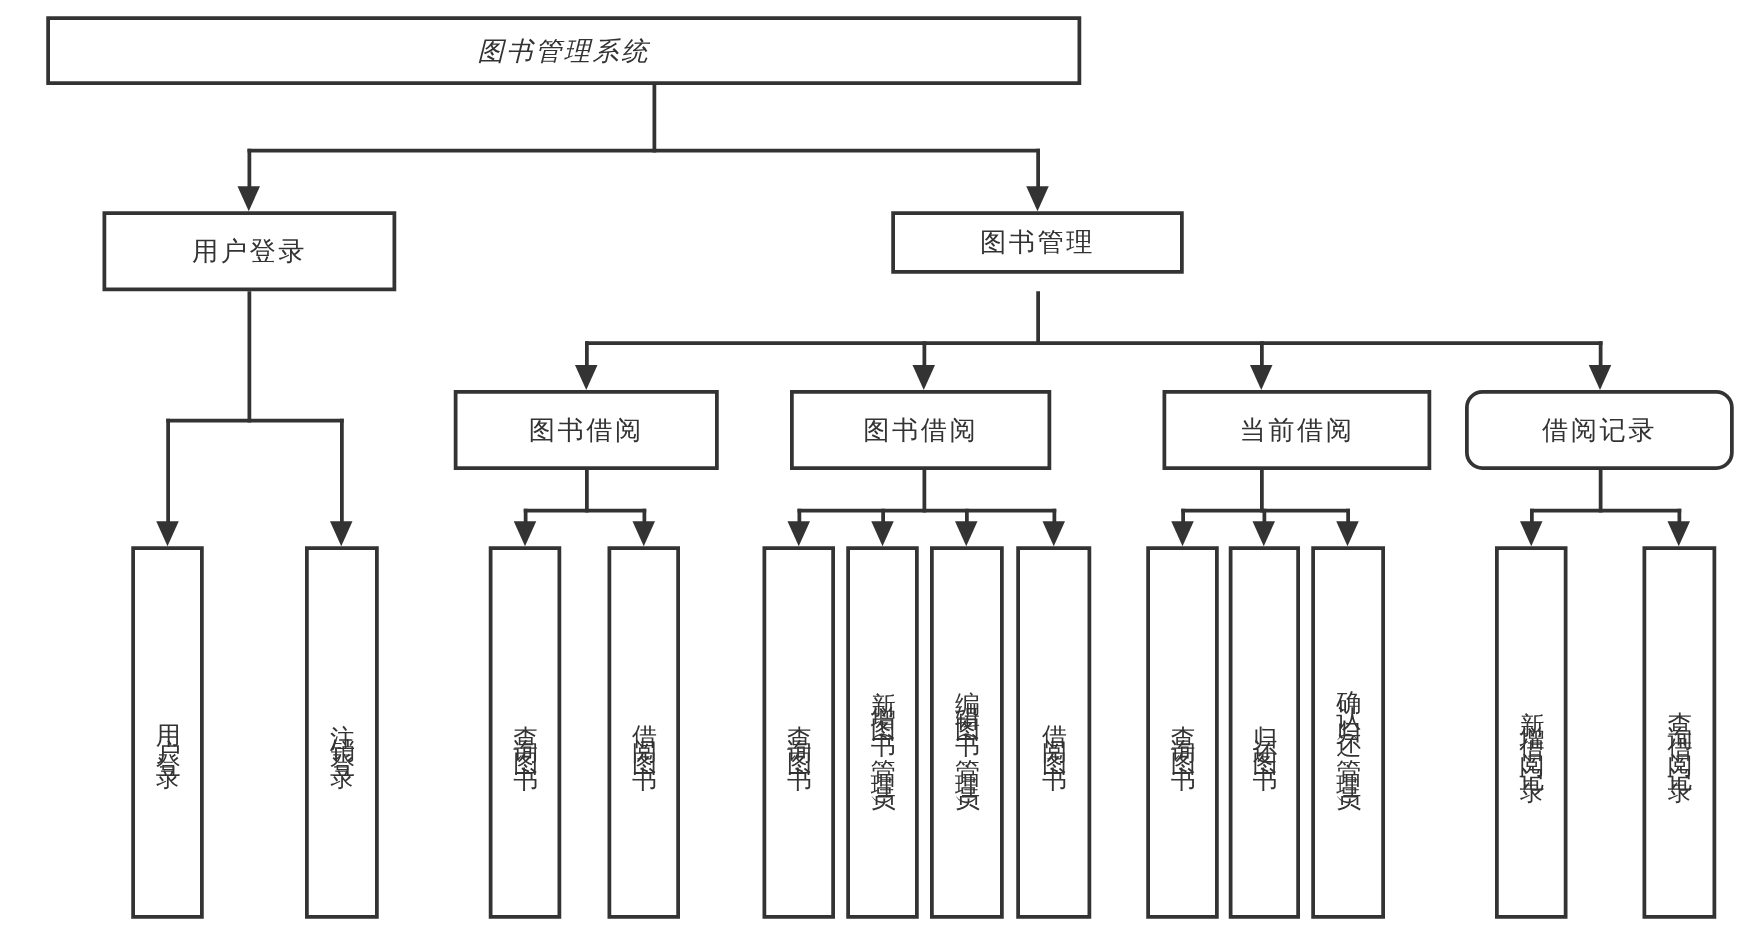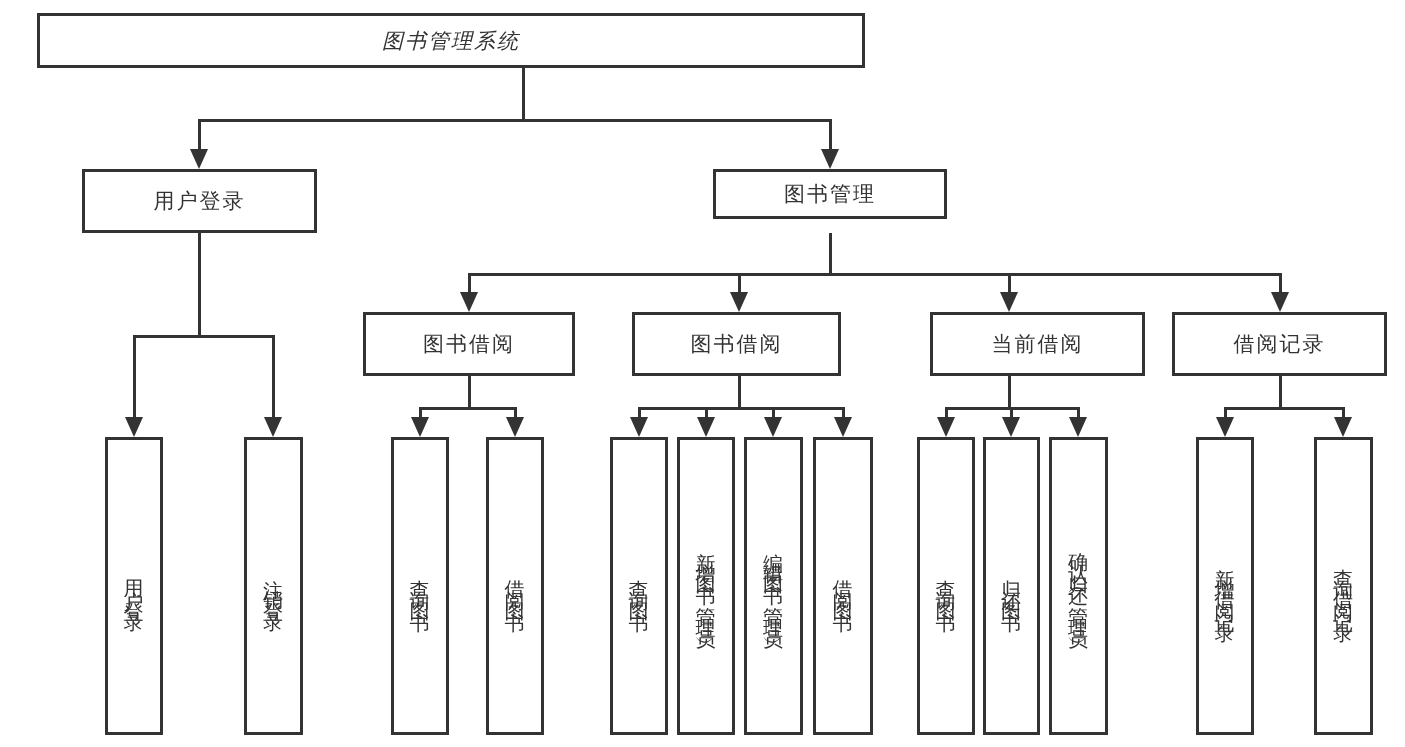--- a/index.html
+++ b/index.html
@@ -80,21 +80,21 @@
   <div class="vline" style="left:738px; top:273px; height:28px;"></div>
   <div class="arrow" style="left:730px; top:292px;"></div>
   <div class="vline" style="left:1008px; top:273px; height:28px;"></div>
   <div class="arrow" style="left:1000px; top:292px;"></div>
   <div class="vline" style="left:1279px; top:273px; height:28px;"></div>
   <div class="arrow" style="left:1271px; top:292px;"></div>
 
   <div class="node hnode" style="left:363px; top:312px; width:212px; height:64px;">图书借阅</div>
   <div class="node hnode" style="left:632px; top:312px; width:209px; height:64px;">图书借阅</div>
   <div class="node hnode" style="left:902px; top:312px; width:215px; height:64px;margin-left:28px;">当前借阅</div>
-  <div class="node hnode" style="left:1172px; top:312px; width:215px; height:64px;">借阅记录</div>
+  <div class="node hnode" style="left:1172px; top:312px; width:215px; height:64px;border-radius:14px;">借阅记录</div>
 
   <div class="vline" style="left:468px; top:376px; height:34px;"></div>
   <div class="hline" style="left:419px; top:407px; width:98px;"></div>
   <div class="vline" style="left:419px; top:407px; height:14px;"></div>
   <div class="arrow" style="left:411px; top:417px;"></div>
   <div class="vline" style="left:514px; top:407px; height:14px;"></div>
   <div class="arrow" style="left:506px; top:417px;"></div>
 
   <div class="vline" style="left:738px; top:376px; height:34px;"></div>
   <div class="hline" style="left:638px; top:407px; width:207px;"></div>

